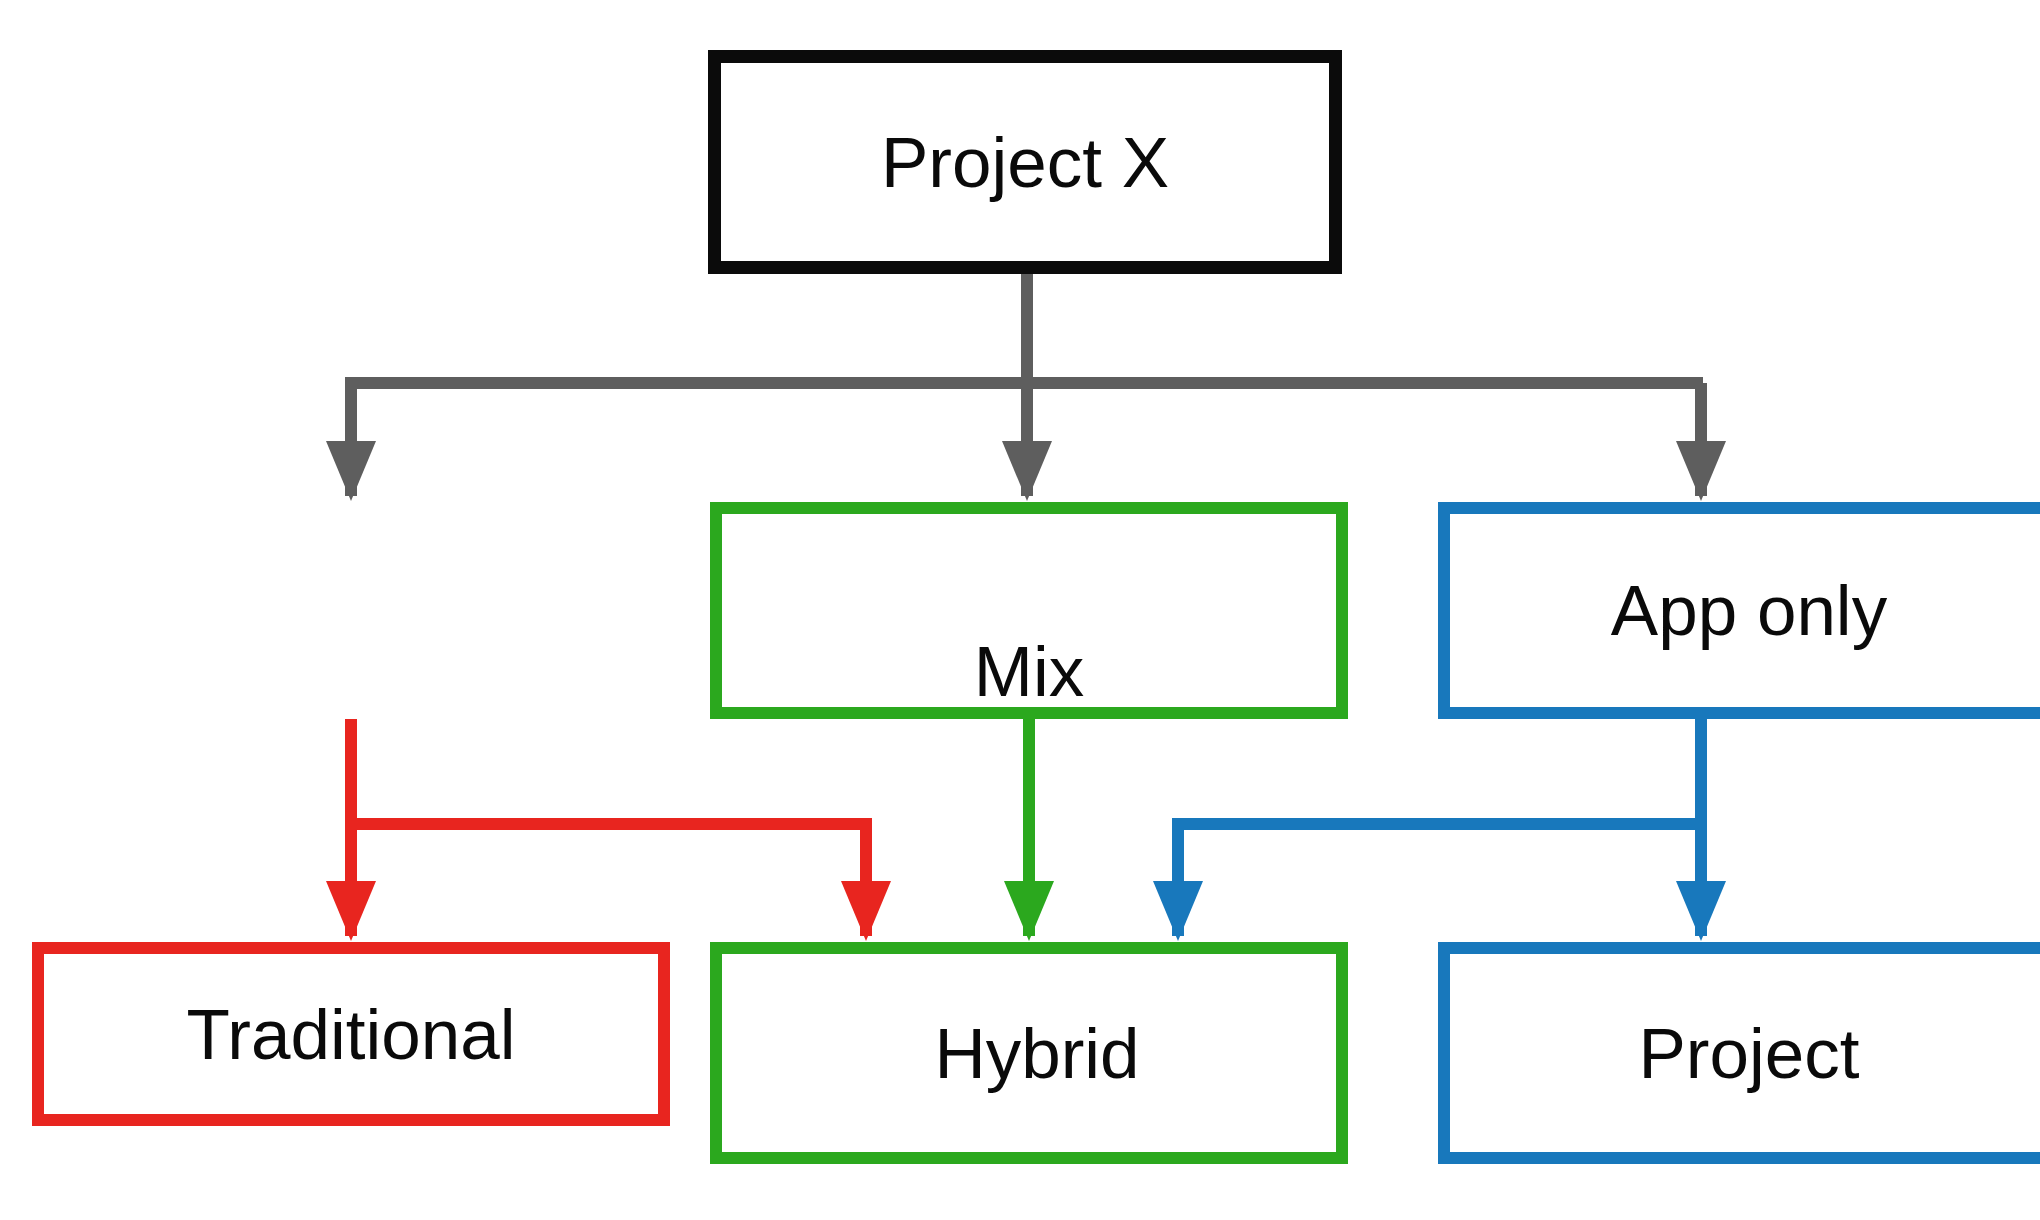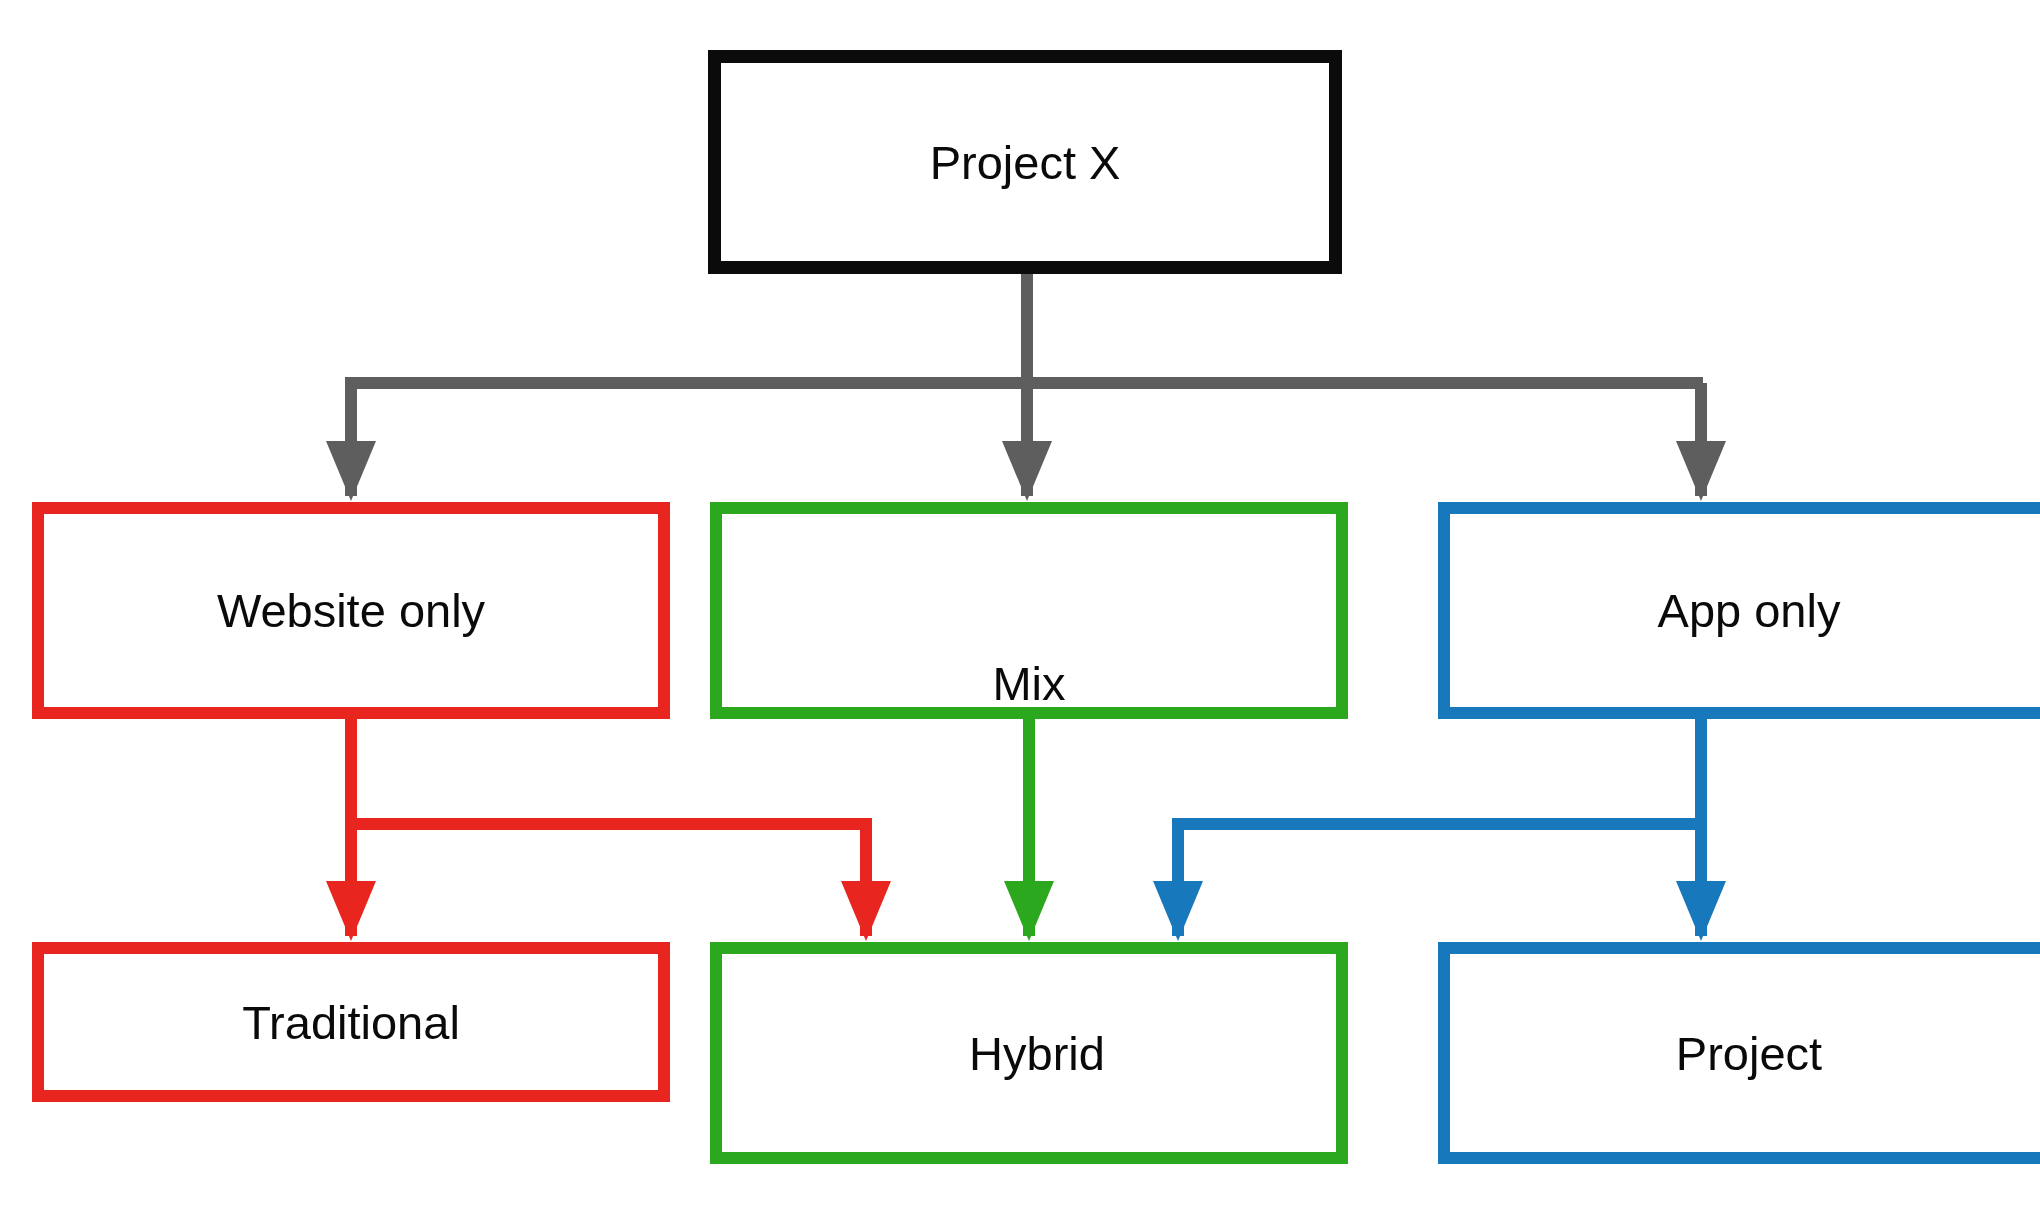--- a/index.html
+++ b/index.html
@@ -22,21 +22,21 @@
   .head-green { fill: var(--c-green, #2ba81e); }
   .head-blue  { fill: var(--c-blue,  #1878bc); }
   .node {
     position: absolute;
     box-sizing: border-box;
     background: var(--c-background, #ffffff);
     display: flex;
     align-items: center;
     justify-content: center;
     color: var(--c-text, #0a0a0a);
-    font-size: 47px;
+    font-size: 71px;
     line-height: 1;
     white-space: nowrap;
   }
   .node-black { border: 13px solid var(--c-black, #0b0b0b); }
   .node-red   { border: 12px solid var(--c-red,   #e8251f); }
   .node-green { border: 12px solid var(--c-green, #2ba81e); }
   .node-blue  { border: 12px solid var(--c-blue,  #1878bc); margin-left: 48px; }
 </style>
 </head>
 <body>
@@ -70,31 +70,28 @@
     <path class="edge edge-green" d="M1029,719 V936" marker-end="url(#mh-green)"></path>
 
     <path class="edge edge-blue" d="M1701,719 V936" marker-end="url(#mh-blue)"></path>
     <path class="edge edge-blue" d="M1701,824 H1178 V936" marker-end="url(#mh-blue)"></path>
   </svg>
 
   <div class="node node-black" style="left:708px; top:50px; width:634px; height:224px;">
     <span>Project X</span>
   </div>
 
-  <div class="node node-red" style="left:32px; top:502px; width:638px; height:217px;">
-    <span>Website only</span>
-  </div>
   <div class="node node-green" style="left:710px; top:502px; width:638px; height:217px;align-items:flex-end;">
     <span>Mix</span>
   </div>
   <div class="node node-blue" style="left:1390px; top:502px; width:622px; height:217px;">
     <span>App only</span>
   </div>
 
-  <div class="node node-red" style="left:32px; top:942px; width:638px; height:160px;">
+  <div class="node node-red" style="left:32px; top:942px; width:638px; height:184px;">
     <span>Traditional</span>
   </div>
   <div class="node node-green" style="left:710px; top:942px; width:638px; height:222px;padding-left:16px;">
     <span>Hybrid</span>
   </div>
   <div class="node node-blue" style="left:1390px; top:942px; width:622px; height:222px;">
     <span>Project</span>
   </div>
 
 </div>

